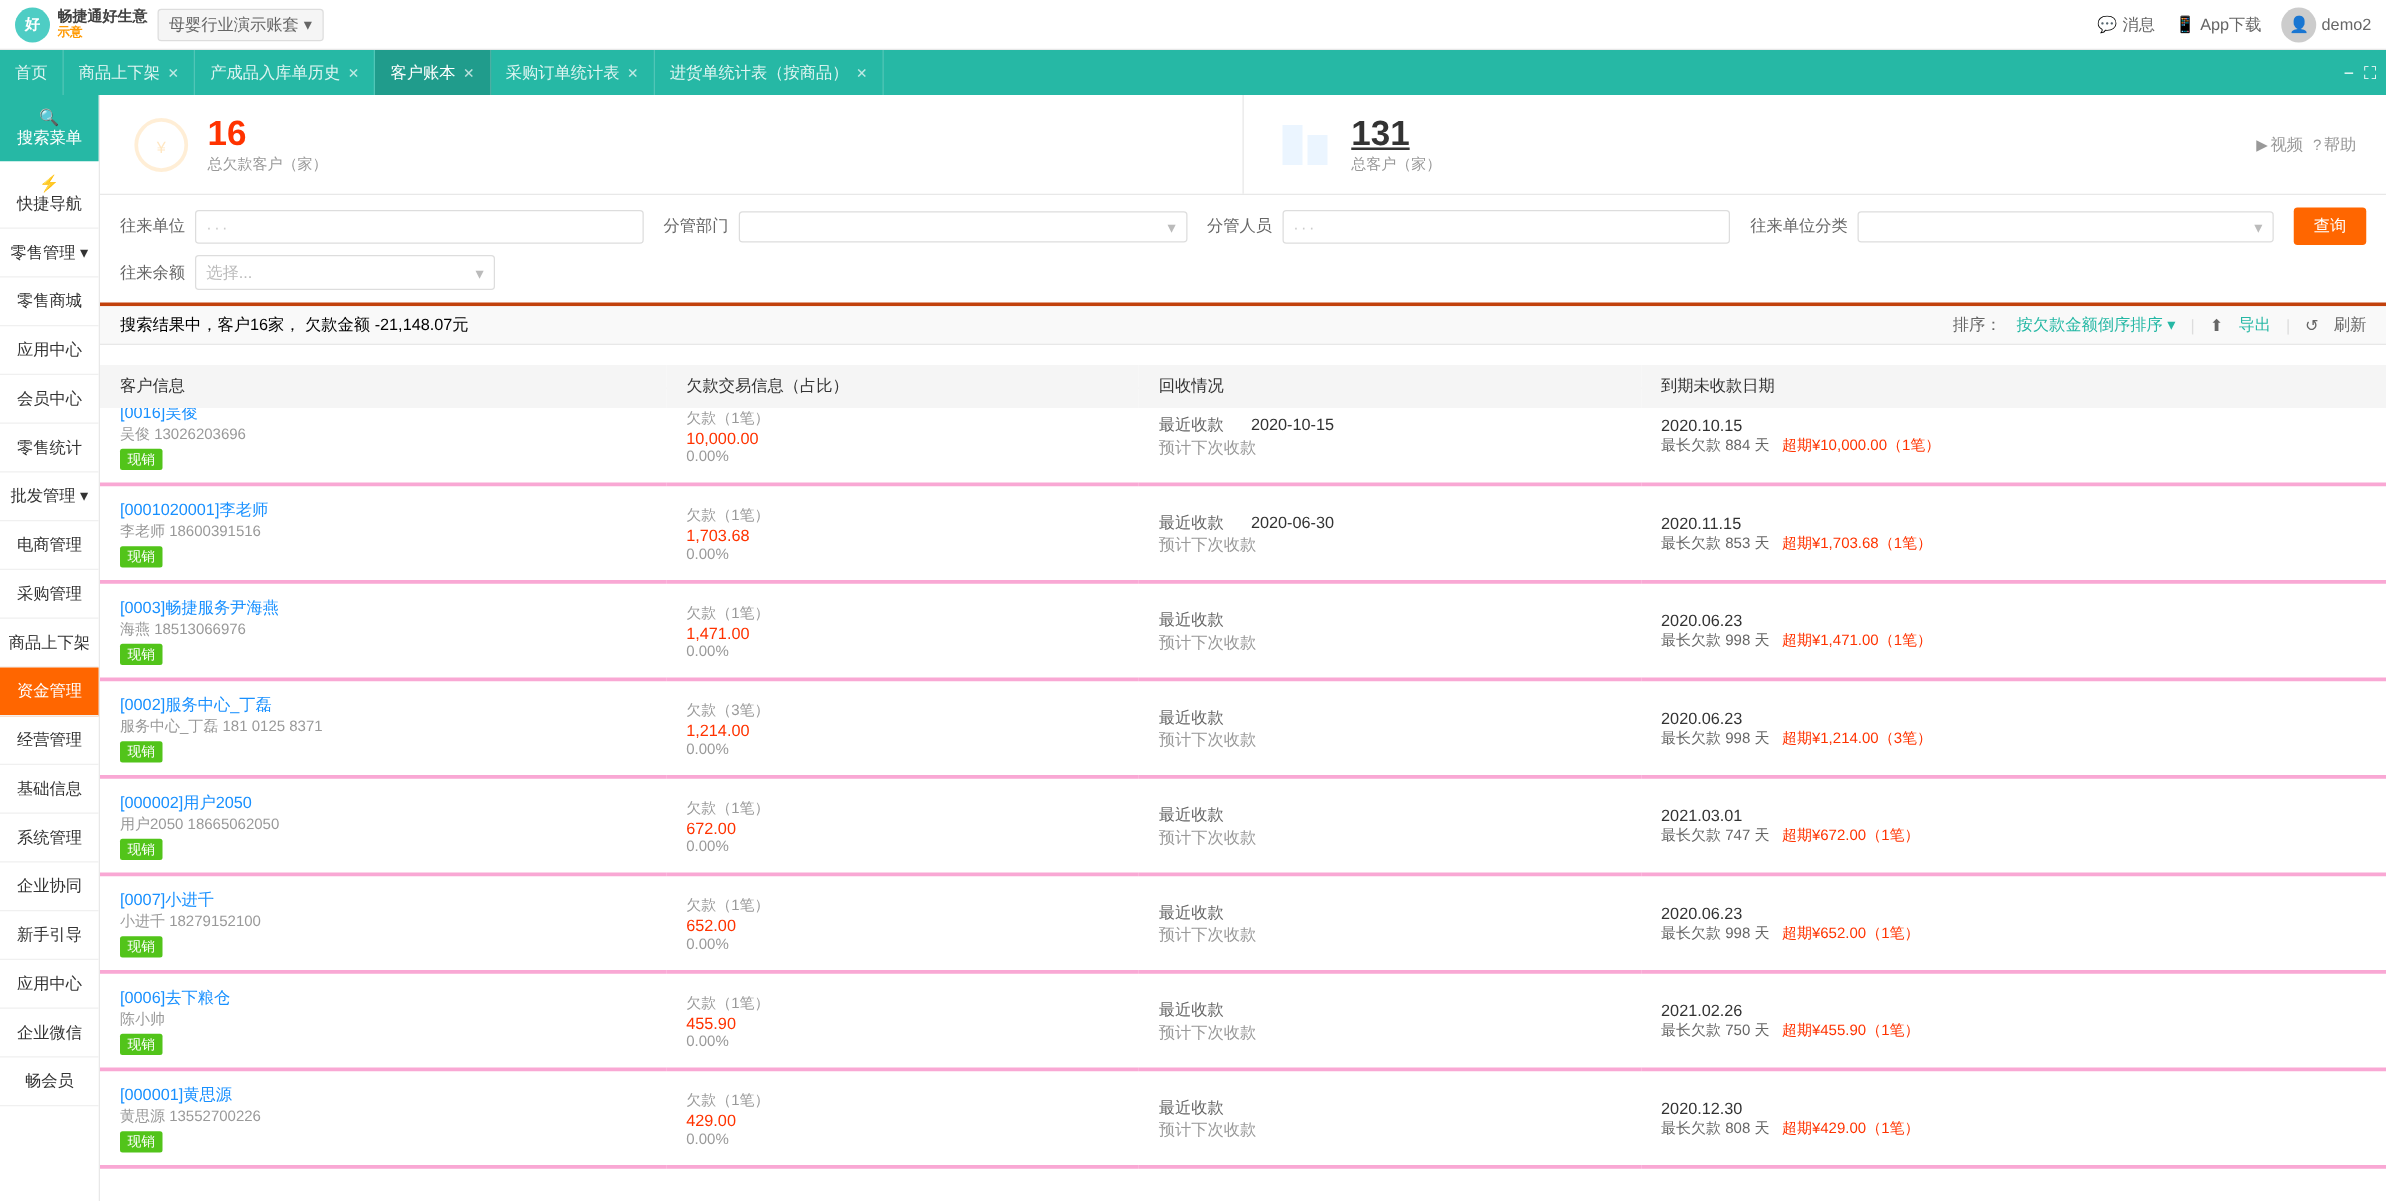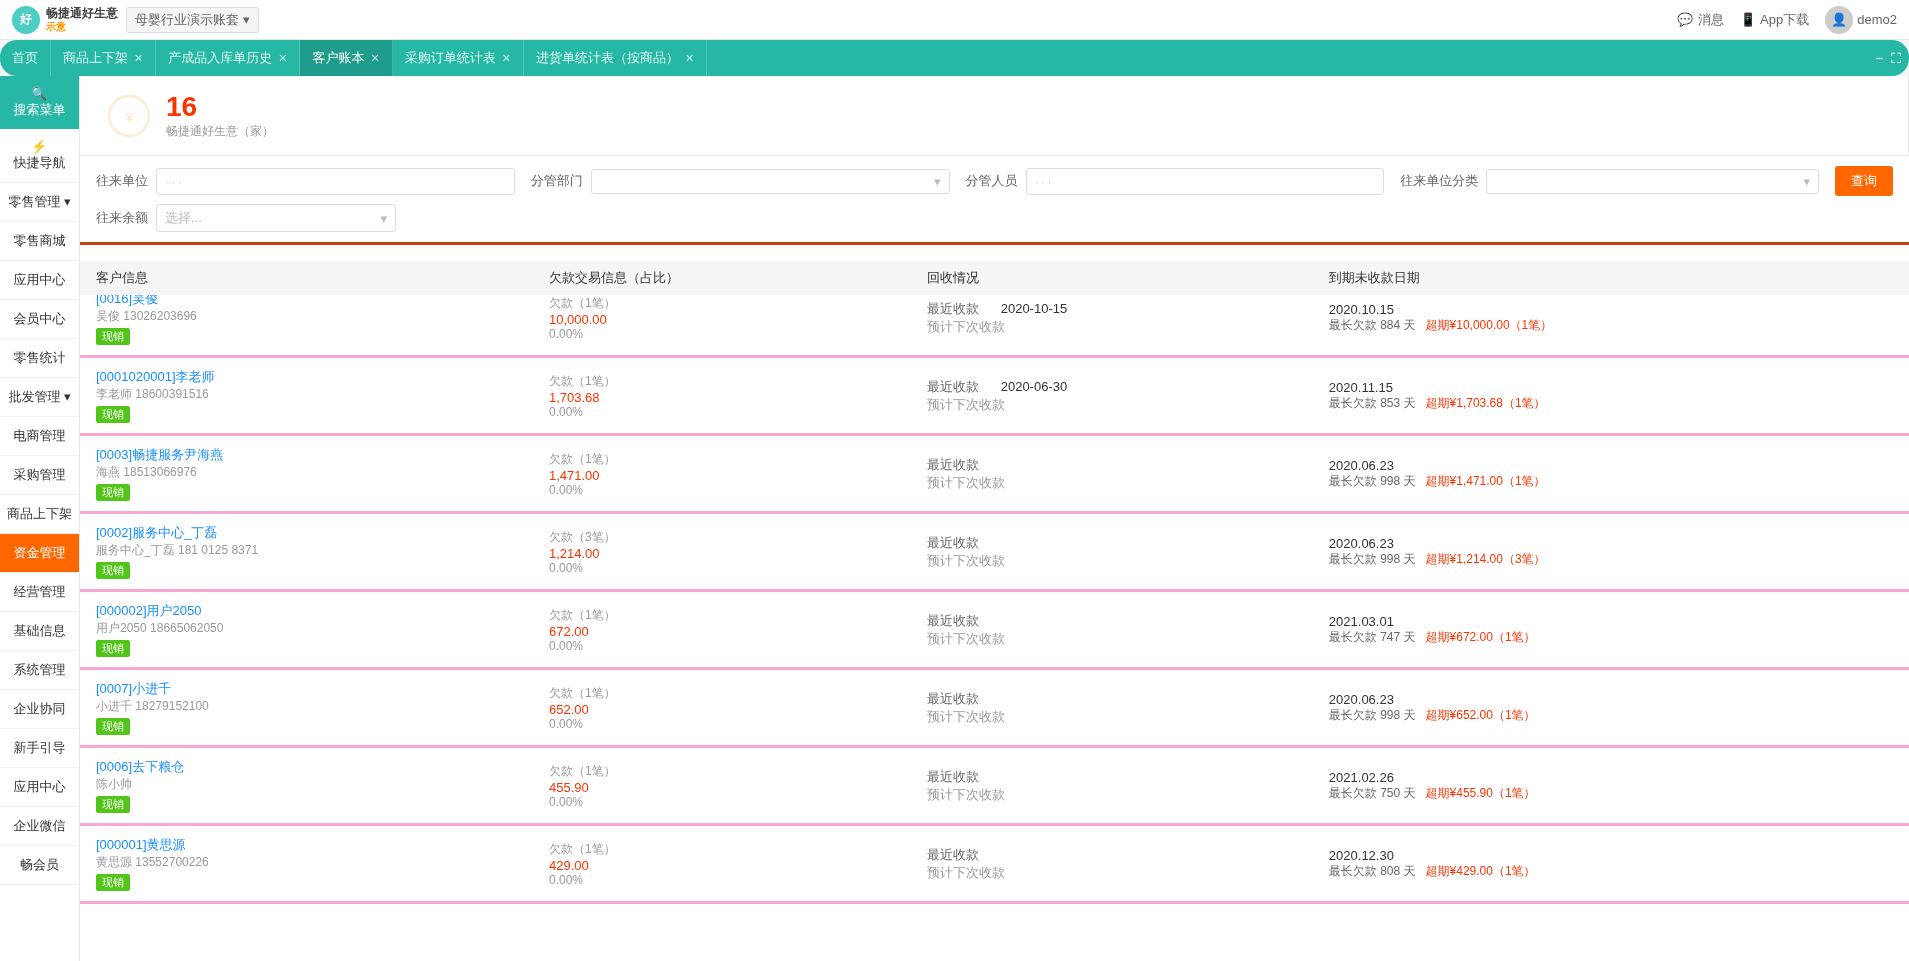--- a/index.html
+++ b/index.html
@@ -25,21 +25,20 @@
     .avatar { width: 28px; height: 28px; border-radius: 50%; background: #ccc; display: flex; align-items: center; justify-content: center; color: white; font-size: 11px; }
 
     
     .tabbar {
       background: #26b8a5;
       height: 36px;
       display: flex;
       align-items: center;
       flex-shrink: 0;
       overflow: hidden;
-      border-radius: 17px;
     }
     .tab {
       height: 36px;
       padding: 0 12px;
       display: flex;
       align-items: center;
       gap: 6px;
       cursor: pointer;
       color: rgba(255,255,255,0.85);
       white-space: nowrap;
@@ -344,21 +343,39 @@
     <div class="stats-bar">
       <div class="stat-card">
         <div class="stat-icon orange">
           <svg width="48" height="48" viewBox="0 0 48 48">
               <circle cx="24" cy="24" r="20" fill="none" stroke="#ff9900" stroke-width="3" opacity="0.4"></circle>
               <text x="24" y="30" text-anchor="middle" font-size="20" fill="#ff9900" opacity="0.6">¥</text>
             </svg>
         </div>
         <div class="stat-text">
           <span class="stat-number">16</span>
-          <span class="stat-label">畅捷通好生意（家）</span>
+          <span class="stat-label">总欠款客户（家）</span>
+        </div>
+      </div>
+      <div class="stat-card" style="border-right:none;">
+        <div class="stat-icon blue">
+          <svg width="48" height="48" viewBox="0 0 48 48" opacity="0.5">
+            <rect x="6" y="8" width="16" height="32" fill="#99ccff"></rect>
+              <rect x="26" y="16" width="16" height="24" fill="#99ccff"></rect>
+          </svg>
+        </div>
+        <div class="stat-text">
+          <span class="stat-number black" style="text-decoration:underline;">131</span>
+          <span class="stat-label">总客户（家）</span>
+        </div>
+        <div class="stat-help" style="margin-left:auto;flex-direction:column;align-items:flex-end;">
+          <div style="display:flex;gap:8px;">
+            <span style="color:#999;cursor:pointer;display:flex;align-items:center;gap:2px;font-size:12px;">▶ <span>视频</span></span>
+            <span style="color:#999;cursor:pointer;display:flex;align-items:center;gap:2px;font-size:12px;">? <span>帮助</span></span>
+          </div>
         </div>
       </div>
     </div>
 
     <div class="filter-area">
       <div class="filter-row">
         <div class="filter-item">
           <span class="filter-label">往来单位</span>
           <div class="filter-input">
             <span class="filter-input-dots">···</span>
@@ -390,20 +407,36 @@
         <div class="filter-item" style="max-width:300px;">
           <span class="filter-label">往来余额</span>
           <div class="select-dropdown">
             <span style="color:#bbb;flex:1;">选择...</span>
             <span class="arrow">▾</span>
           </div>
         </div>
       </div>
     </div>
 
+    <div class="result-bar">
+      <div>
+        <span>搜索结果中，客户16家</span>，
+        <span>欠款金额 -21,148.07元</span>
+      </div>
+      <div class="result-actions">
+        <span>排序：</span>
+        <span class="sort-btn">按欠款金额倒序排序 ▾</span>
+        <span style="color:#ddd;">|</span>
+        <span>⬆</span>
+        <span style="color:#26b8a5;cursor:pointer;">导出</span>
+        <span style="color:#ddd;">|</span>
+        <span>↺</span>
+        <span style="cursor:pointer;">刷新</span>
+      </div>
+    </div>
 
     <div class="table-container">
       <table>
         <thead>
           <tr>
             <th>客户信息</th>
             <th>欠款交易信息（占比）</th>
             <th>回收情况</th>
             <th>到期未收款日期</th>
           </tr>

